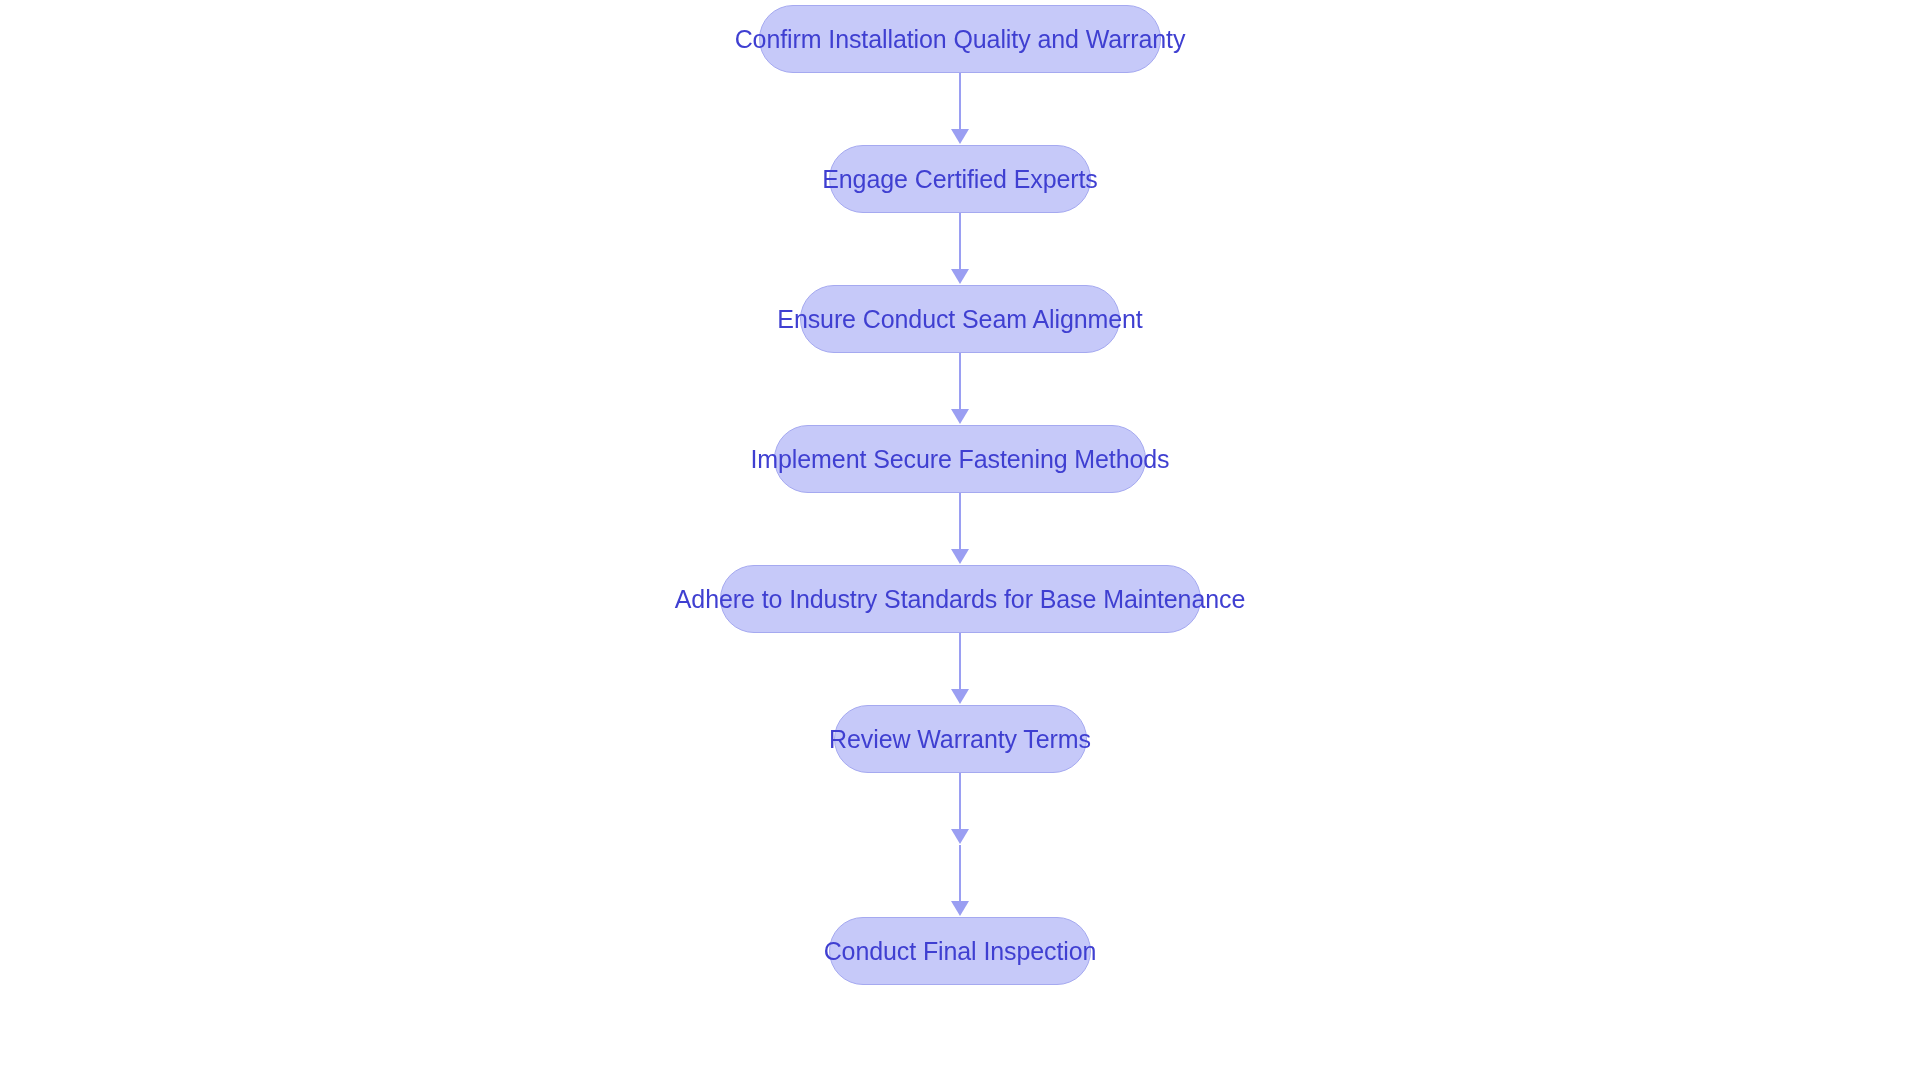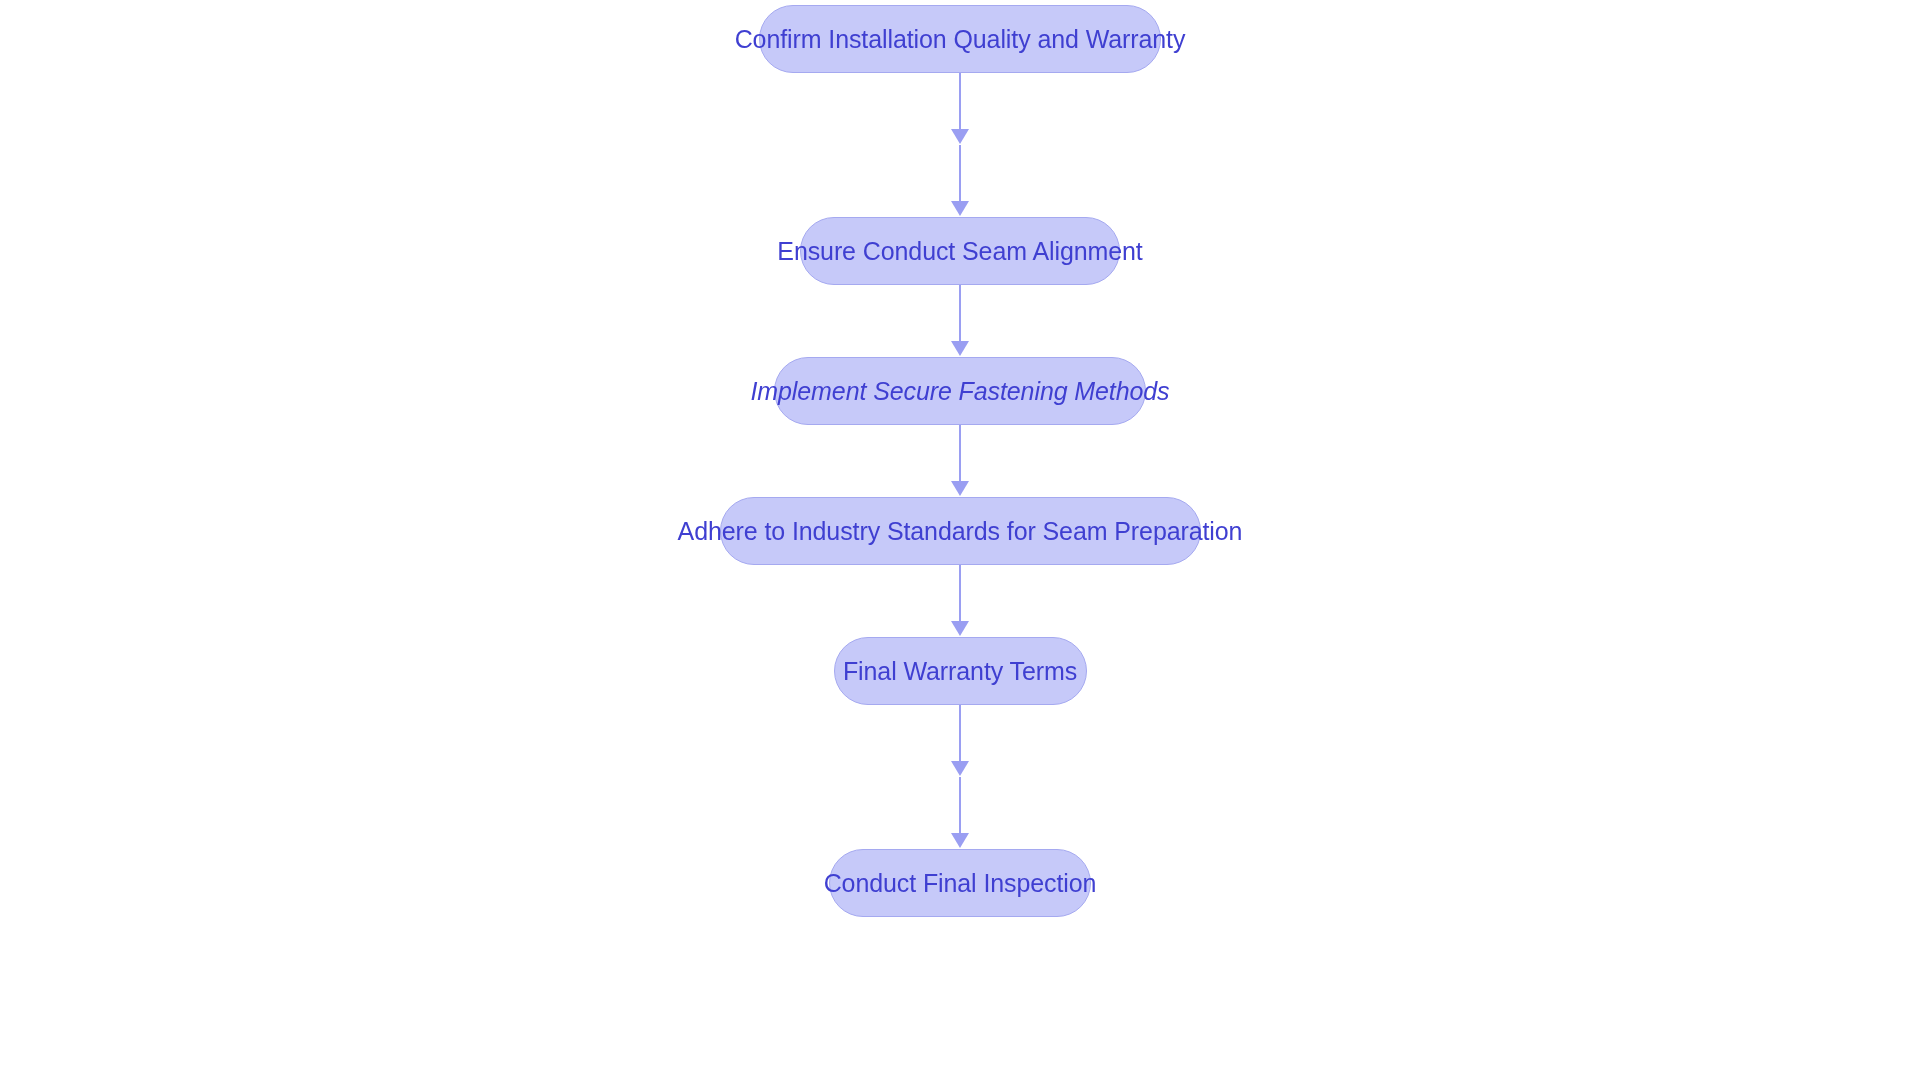--- a/index.html
+++ b/index.html
@@ -83,55 +83,58 @@
 
     <div class="node" style="width:402px;">
       <span class="node-label">Confirm Installation Quality and Warranty</span>
     </div>
 
     <svg class="connector" viewBox="0 0 24 72" xmlns="http://www.w3.org/2000/svg">
       <line class="conn-line" x1="12" y1="0" x2="12" y2="57"></line>
       <polygon class="conn-head" points="3,56 21,56 12,71"></polygon>
     </svg>
 
+    <div class="node" style="width:262px;">
+      <span class="node-label">Engage Certified Experts</span>
+    </div>
 
     <svg class="connector" viewBox="0 0 24 72" xmlns="http://www.w3.org/2000/svg">
       <line class="conn-line" x1="12" y1="0" x2="12" y2="57"></line>
       <polygon class="conn-head" points="3,56 21,56 12,71"></polygon>
     </svg>
 
     <div class="node" style="width:320px;">
       <span class="node-label">Ensure Conduct Seam Alignment</span>
     </div>
 
     <svg class="connector" viewBox="0 0 24 72" xmlns="http://www.w3.org/2000/svg">
       <line class="conn-line" x1="12" y1="0" x2="12" y2="57"></line>
       <polygon class="conn-head" points="3,56 21,56 12,71"></polygon>
     </svg>
 
-    <div class="node" style="width:372px;font-style:italic;">
+    <div class="node" style="width:372px;">
       <span class="node-label">Implement Secure Fastening Methods</span>
     </div>
 
     <svg class="connector" viewBox="0 0 24 72" xmlns="http://www.w3.org/2000/svg">
       <line class="conn-line" x1="12" y1="0" x2="12" y2="57"></line>
       <polygon class="conn-head" points="3,56 21,56 12,71"></polygon>
     </svg>
 
     <div class="node" style="width:481px;">
-      <span class="node-label">Adhere to Industry Standards for Seam Preparation</span>
+      <span class="node-label">Adhere to Industry Standards for Base Maintenance</span>
     </div>
 
     <svg class="connector" viewBox="0 0 24 72" xmlns="http://www.w3.org/2000/svg">
       <line class="conn-line" x1="12" y1="0" x2="12" y2="57"></line>
       <polygon class="conn-head" points="3,56 21,56 12,71"></polygon>
     </svg>
 
     <div class="node" style="width:253px;">
-      <span class="node-label">Final Warranty Terms</span>
+      <span class="node-label">Review Warranty Terms</span>
     </div>
 
     <svg class="connector" viewBox="0 0 24 72" xmlns="http://www.w3.org/2000/svg">
       <line class="conn-line" x1="12" y1="0" x2="12" y2="57"></line>
       <polygon class="conn-head" points="3,56 21,56 12,71"></polygon>
     </svg>
 
 
     <svg class="connector" viewBox="0 0 24 72" xmlns="http://www.w3.org/2000/svg">
       <line class="conn-line" x1="12" y1="0" x2="12" y2="57"></line>

